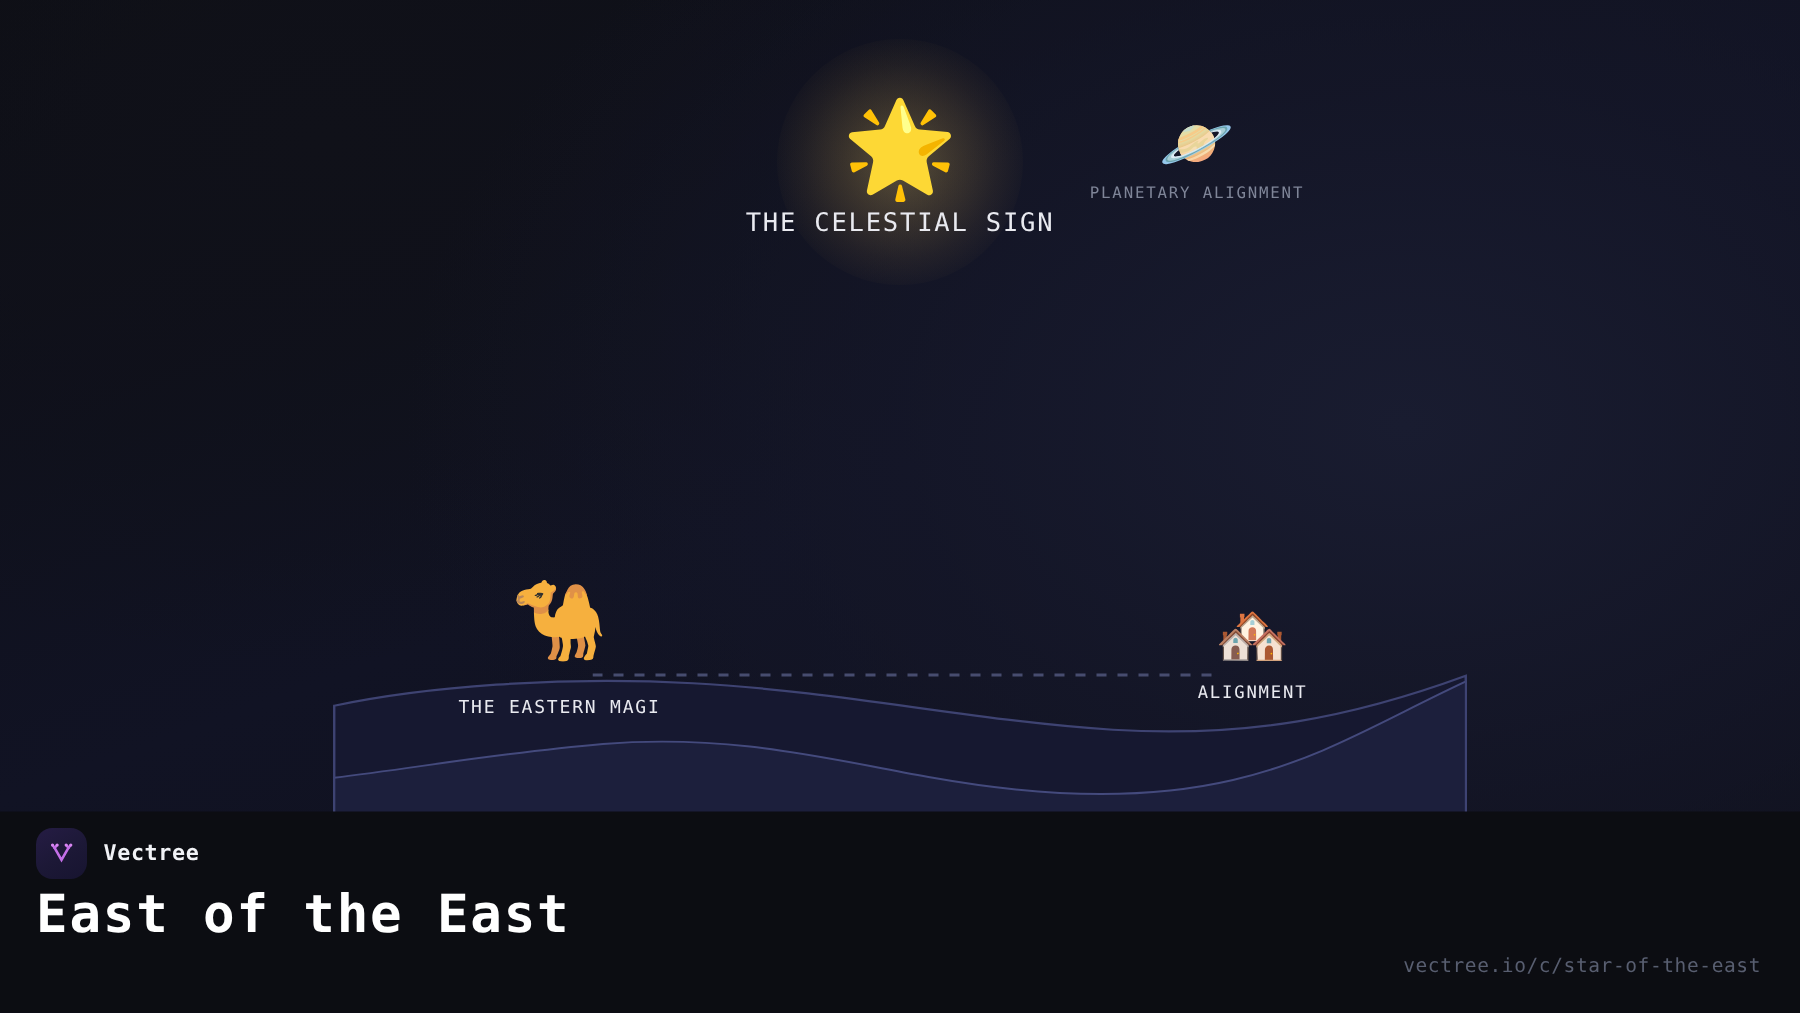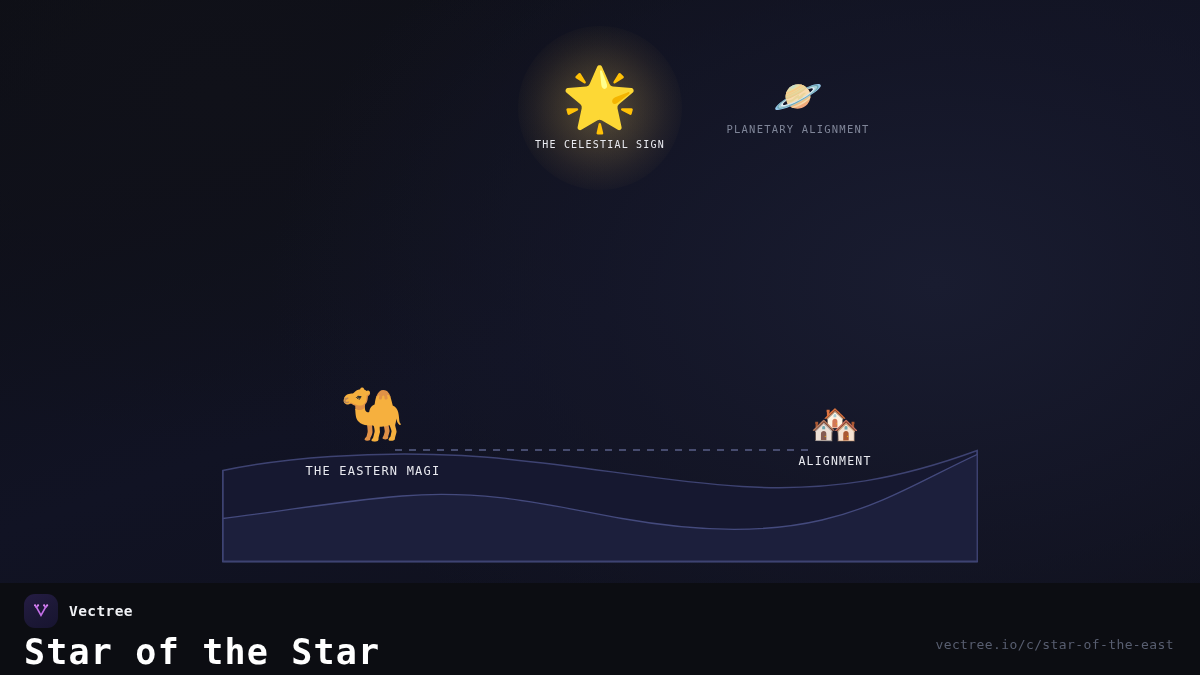--- a/index.html
+++ b/index.html
@@ -56,21 +56,21 @@
   .node .caption {
     margin-top: 7px;
     white-space: nowrap;
     letter-spacing: 1.2px;
     font-family: "DejaVu Sans Mono", "Liberation Mono", monospace;
   }
 
   #node-star        { left: 600px; top: 68px; }
   #node-star .glyph { font-size: 62px; }
   #node-star .caption {
-    font-size: 10px; color: #e9eaf0; margin-top: 9px;
+    font-size: 17px; color: #e9eaf0; margin-top: 9px;
   }
   .starglow {
     position: absolute;
     left: 600px; top: 108px;
     width: 164px; height: 164px;
     margin-left: -82px; margin-top: -82px;
     border-radius: 50%;
     background: radial-gradient(circle,
         rgba(255,214,102,0.30) 0%,
         rgba(250,200,90,0.17) 32%,
@@ -108,21 +108,21 @@
         #4b5175 0px, #4b5175 7px, rgba(0,0,0,0) 7px, rgba(0,0,0,0) 14px);
     background-size: 14px 2px;
     background-repeat: repeat-x;
     opacity: 0.92;
   }
 
   
   #footer {
     position: absolute;
     left: 0; bottom: 0;
-    width: 1200px; height: 92px;
+    width: 1200px; height: 134px;
     background: #0c0d12;
   }
   #brand-row {
     position: absolute;
     left: 24px; top: 11px;
     display: flex;
     align-items: center;
     gap: 11px;
   }
   #brand-logo {
@@ -224,19 +224,19 @@
             <circle cx="4.0" cy="4.3" r="1.05"></circle>
             <circle cx="7.1" cy="4.3" r="1.05"></circle>
             <circle cx="13.1" cy="4.3" r="1.05"></circle>
             <circle cx="16.2" cy="4.3" r="1.05"></circle>
           </g>
         </svg>
       </div>
       <span id="brand-name">Vectree</span>
     </div>
 
-    <div id="page-title">Star of the Star</div>
+    <div id="page-title">East of the East</div>
 
     <div id="footer-url">vectree.io/c/star-of-the-east</div>
 
   </div>
 
 </div>
 
 </body></html>

